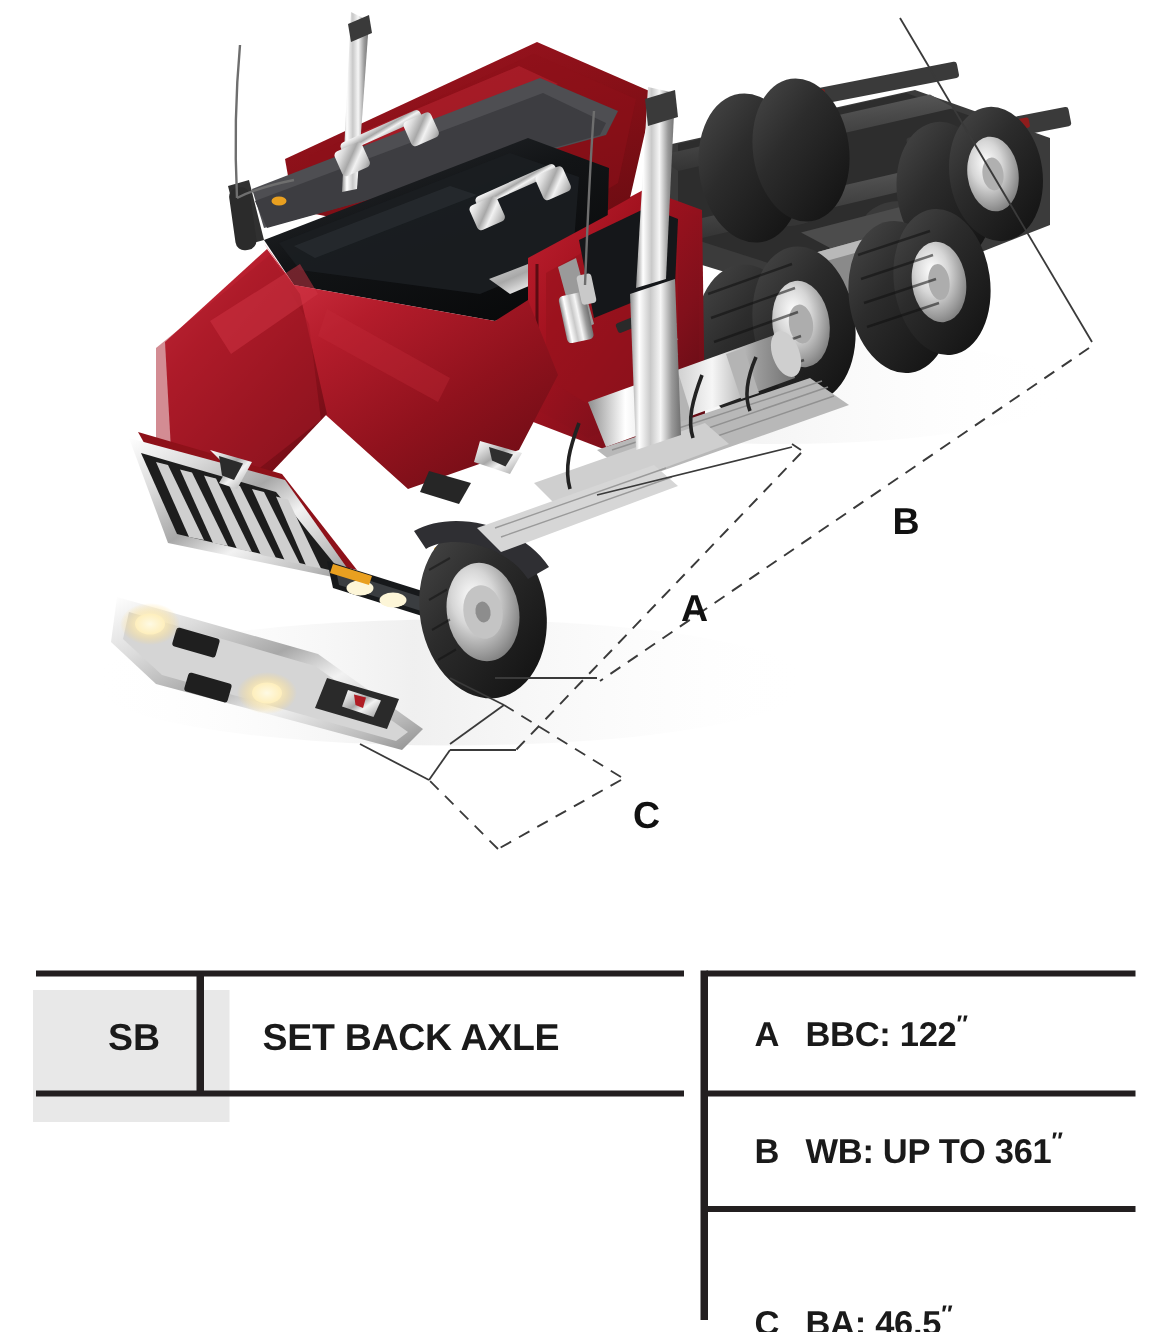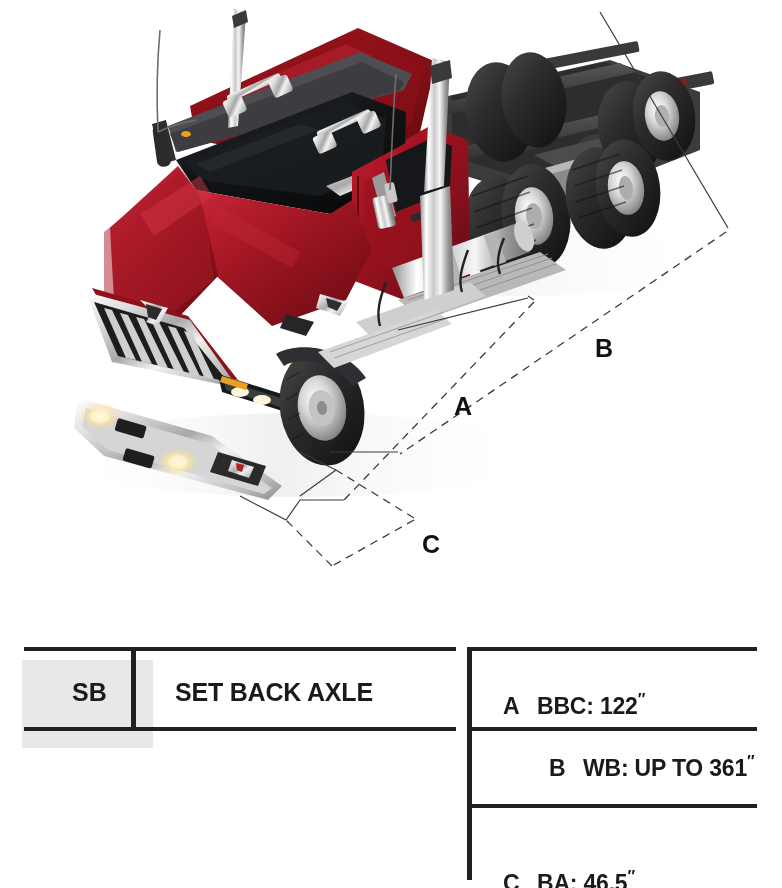--- a/index.html
+++ b/index.html
@@ -114,22 +114,22 @@
   .spec-key {
     display: inline-block;
     min-width: 34px;
   }
   .spec-val { display: inline-block; }
   .inch-mark {
     font-size: 16px;
     vertical-align: super;
     letter-spacing: -1px;
   }
-  #spec-row-a { left: 503px; top: 55px; margin-top: 16px; }
-  #spec-row-b { left: 503px; top: 133px; margin-left: 46px; }
+  #spec-row-a { left: 503px; top: 55px; }
+  #spec-row-b { left: 503px; top: 133px; }
   #spec-row-c { left: 503px; top: 212px; margin-top: 36px; }
 </style>
 </head>
 <body>
 
 <div id="page">
 
   <div id="illustration">
 
     <svg id="truck-svg" viewBox="0 0 782 620">

